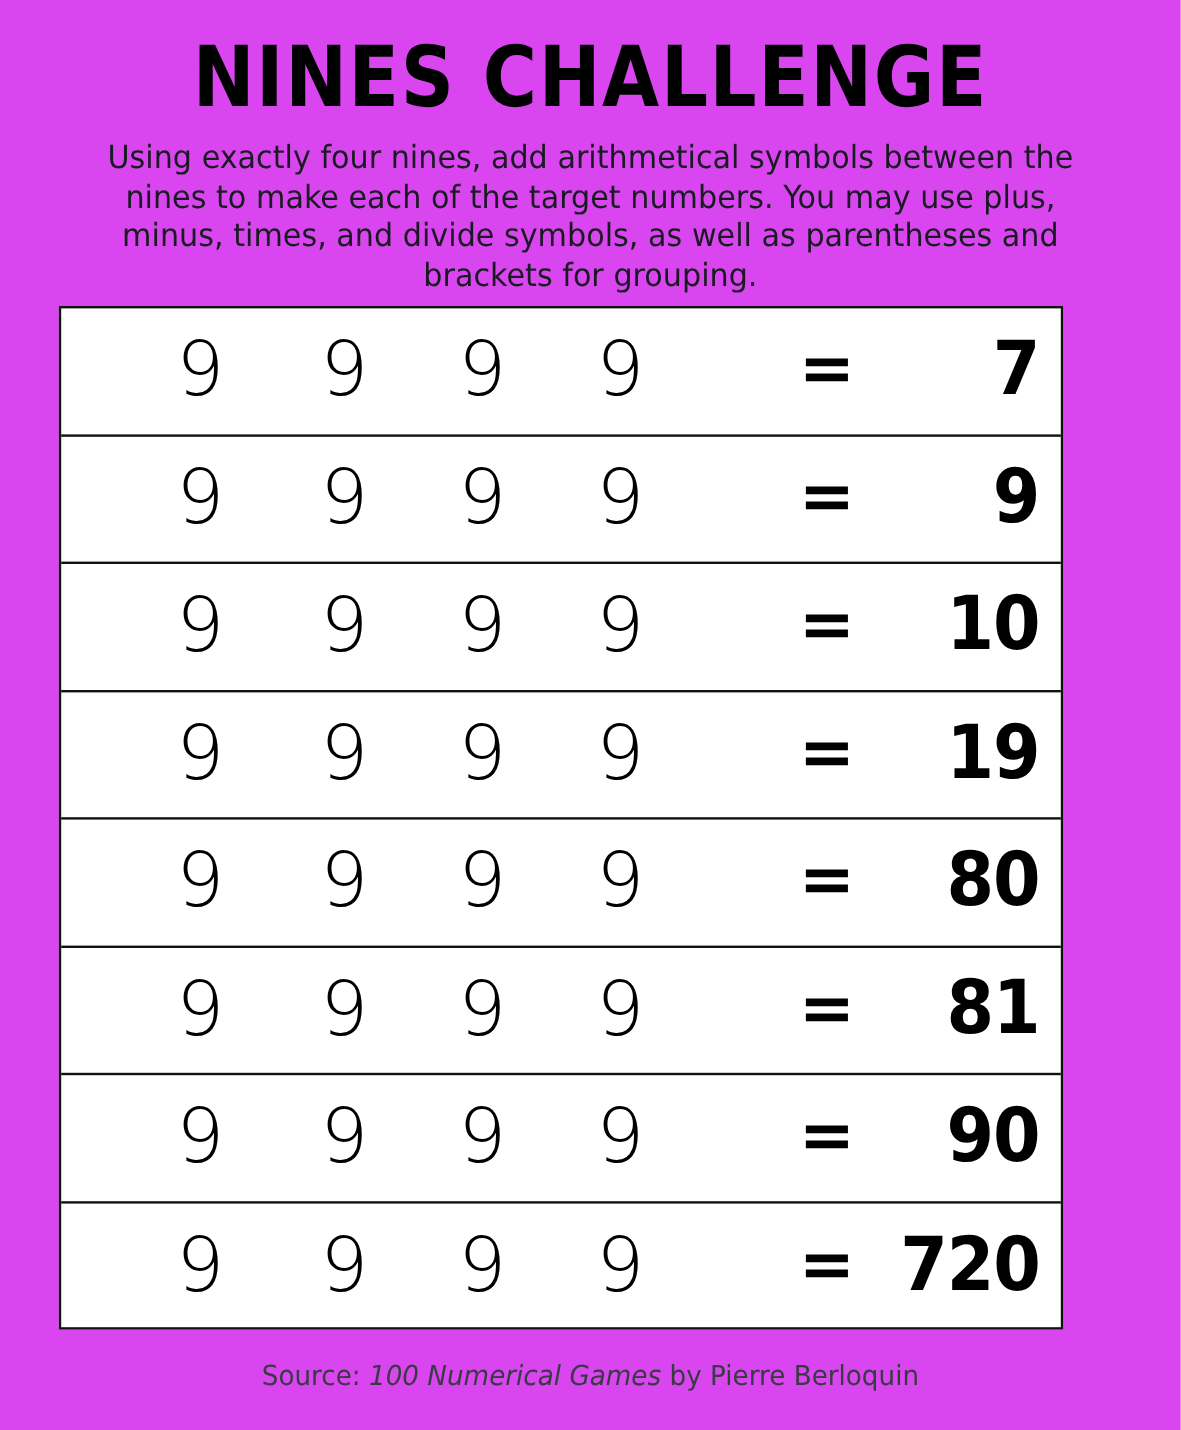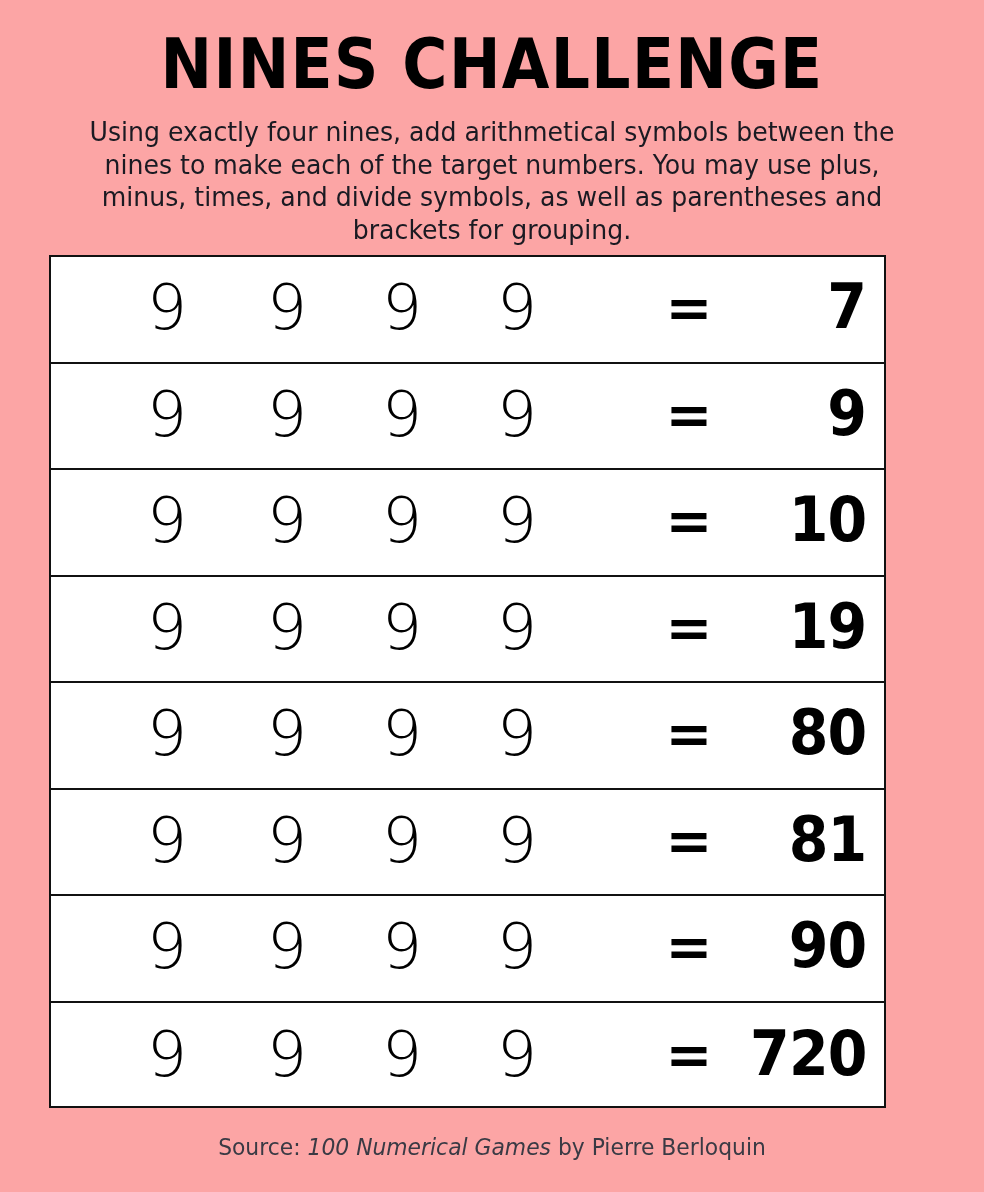--- a/index.html
+++ b/index.html
@@ -13,21 +13,21 @@
     overflow: hidden;
     font-family: "Liberation Sans", sans-serif;
     color: #000000;
     -webkit-font-smoothing: antialiased;
   }
 
   .page {
     position: relative;
     width: 984px;
     height: 1192px;
-    background: #fca5a5;
+    background: #d946ef;
     box-sizing: border-box;
   }
 
   
   .title {
     position: absolute;
     top: 26px;
     left: 0;
     width: 984px;
     text-align: center;

